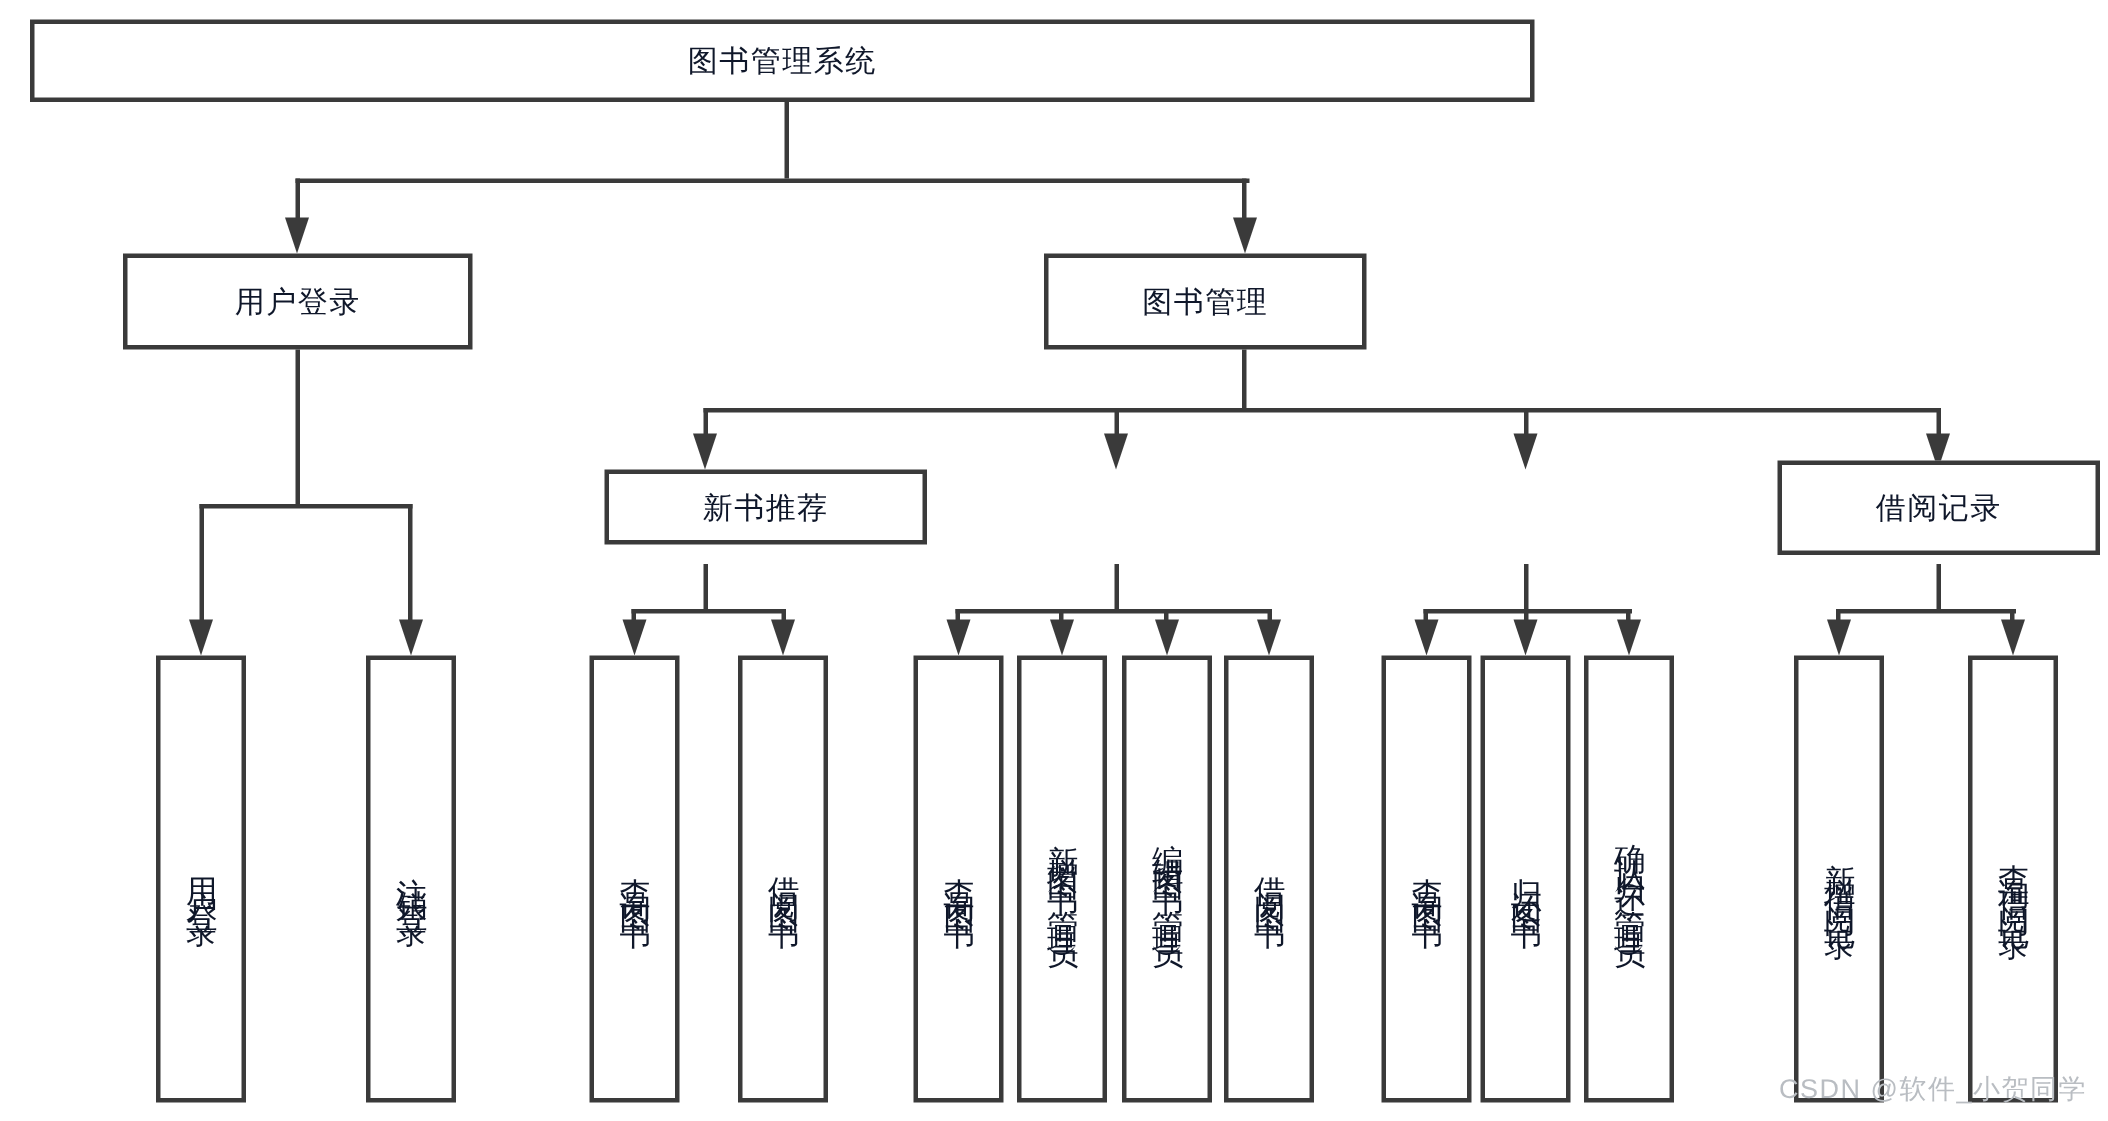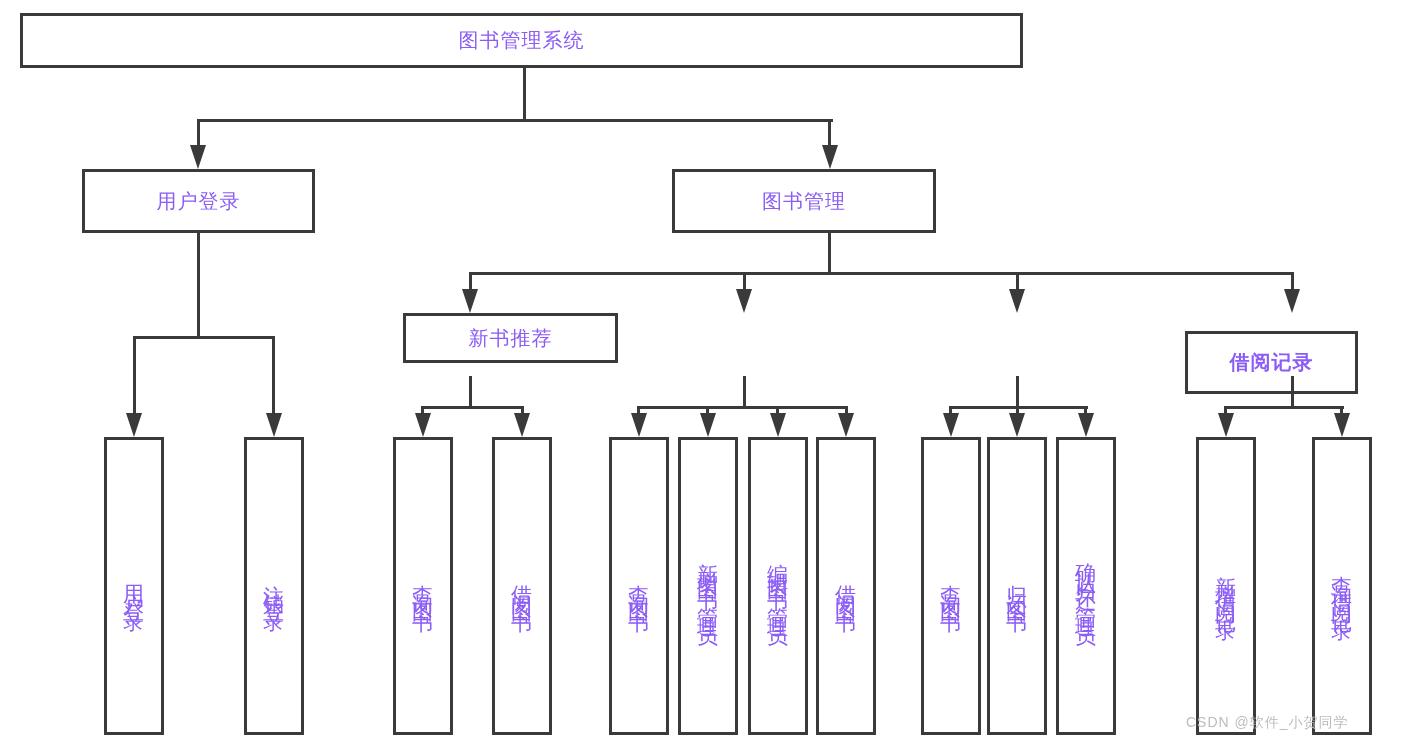--- a/index.html
+++ b/index.html
@@ -12,21 +12,21 @@
     overflow: hidden;
   }
   .box {
     position: absolute;
     box-sizing: border-box;
     border: 3px solid #3a3a3a;
     background: #ffffff;
     display: flex;
     align-items: center;
     justify-content: center;
-    color: #8b5cf6;
+    color: #0f172a;
     font-size: 20px;
     letter-spacing: 1px;
     white-space: nowrap;
   }
   .vbox {
     writing-mode: vertical-rl;
     text-orientation: mixed;
     font-size: 21px;
     letter-spacing: 9px;
     line-height: 1;
@@ -38,63 +38,63 @@
     position: absolute;
     width: 0; height: 0;
     border-left: 8px solid transparent;
     border-right: 8px solid transparent;
     border-top: 24px solid #3a3a3a;
   }
   .watermark {
     position: absolute;
     left: 1186px;
     top: 714px;
-    font-size: 14px;
+    font-size: 18px;
     color: #b9bdc2;
     letter-spacing: 1px;
     white-space: nowrap;
   }
 </style>
 </head>
 <body>
 
 <div id="stage">
 
   <div class="box" style="left:20px; top:13px; width:1003px; height:55px;">图书管理系统</div>
 
   <div class="v" style="left:523px; top:68px; height:51px;"></div>
   <div class="h" style="left:197px; top:119px; width:636px;"></div>
   <div class="v" style="left:197px; top:119px; height:40px;"></div>
   <div class="a" style="left:190px; top:145px;"></div>
   <div class="v" style="left:828px; top:119px; height:40px;"></div>
   <div class="a" style="left:822px; top:145px;"></div>
 
   <div class="box" style="left:82px; top:169px; width:233px; height:64px;">用户登录</div>
-  <div class="box" style="left:672px; top:169px; width:264px; height:64px;">图书管理</div>
+  <div class="box" style="left:696px; top:169px; width:215px; height:64px;">图书管理</div>
 
   <div class="v" style="left:197px; top:233px; height:103px;"></div>
   <div class="h" style="left:133px; top:336px; width:142px;"></div>
   <div class="v" style="left:133px; top:336px; height:91px;"></div>
   <div class="a" style="left:126px; top:413px;"></div>
   <div class="v" style="left:272px; top:336px; height:91px;"></div>
   <div class="a" style="left:266px; top:413px;"></div>
 
   <div class="v" style="left:828px; top:233px; height:39px;"></div>
   <div class="h" style="left:469px; top:272px; width:825px;"></div>
   <div class="v" style="left:469px; top:272px; height:31px;"></div>
   <div class="a" style="left:462px; top:289px;"></div>
   <div class="v" style="left:743px; top:272px; height:31px;"></div>
   <div class="a" style="left:736px; top:289px;"></div>
   <div class="v" style="left:1016px; top:272px; height:31px;"></div>
   <div class="a" style="left:1009px; top:289px;"></div>
   <div class="v" style="left:1291px; top:272px; height:31px;"></div>
   <div class="a" style="left:1284px; top:289px;"></div>
 
   <div class="box" style="left:363px; top:313px; width:215px; height:50px;margin-left:40px;">新书推荐</div>
-  <div class="box" style="left:1185px; top:331px; width:173px; height:63px;font-weight:bold;">借阅记录</div>
+  <div class="box" style="left:1185px; top:307px; width:215px; height:63px;">借阅记录</div>
 
   <div class="v" style="left:469px; top:376px; height:30px;"></div>
   <div class="h" style="left:421px; top:406px; width:103px;"></div>
   <div class="v" style="left:421px; top:406px; height:21px;"></div>
   <div class="a" style="left:415px; top:413px;"></div>
   <div class="v" style="left:521px; top:406px; height:21px;"></div>
   <div class="a" style="left:514px; top:413px;"></div>
 
   <div class="v" style="left:743px; top:376px; height:30px;"></div>
   <div class="h" style="left:637px; top:406px; width:211px;"></div>

